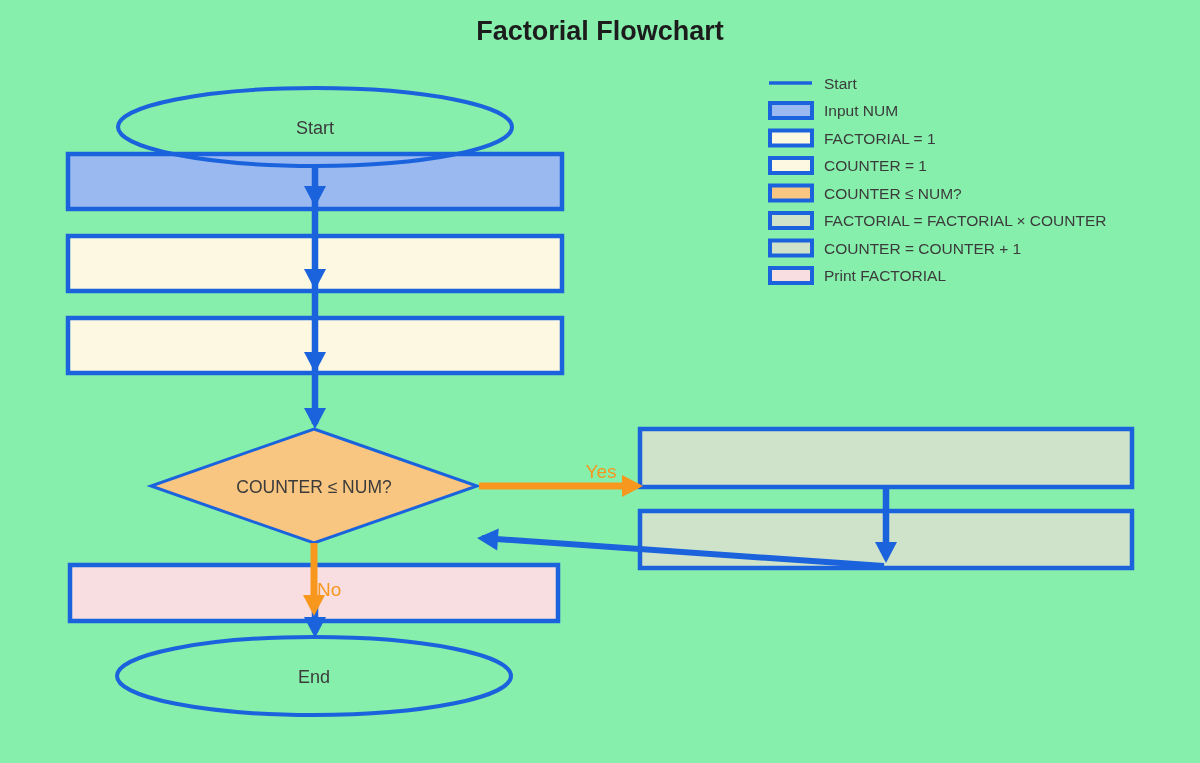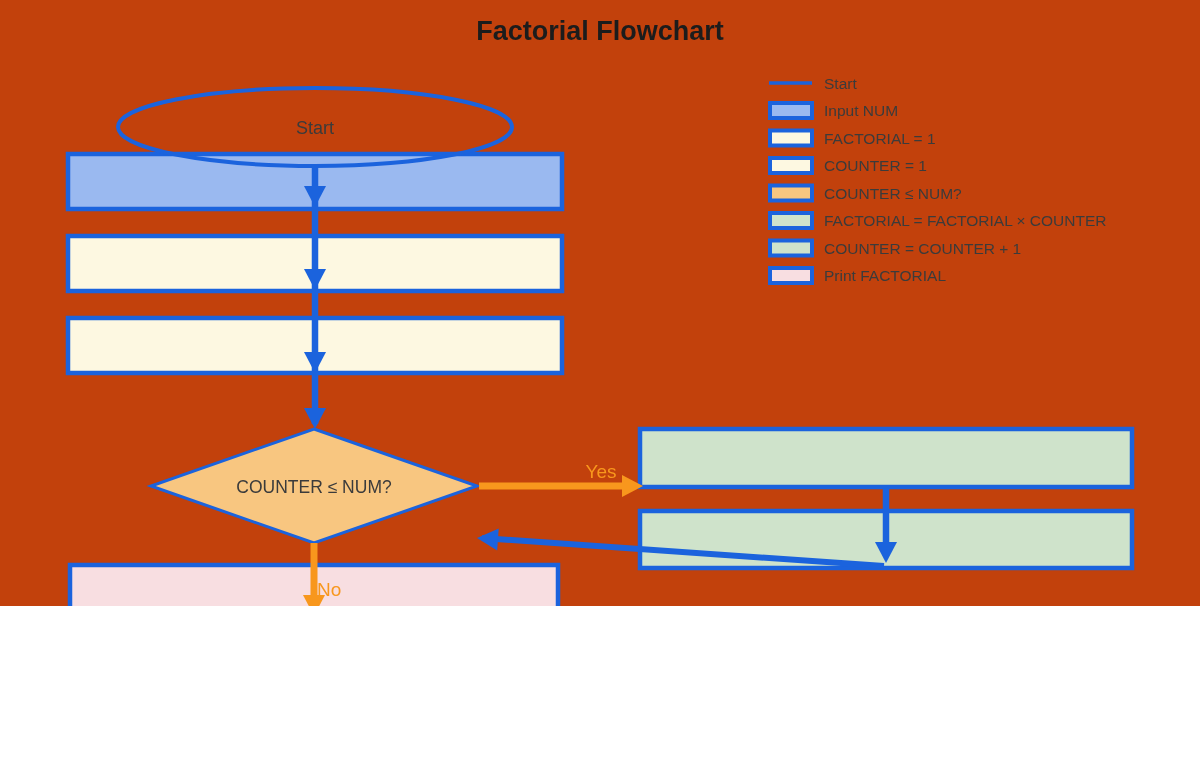--- a/index.html
+++ b/index.html
@@ -1,16 +1,16 @@
 <!DOCTYPE html>
 <html><head>
 <meta charset="utf-8">
 <style>
   html,body { margin:0; padding:0; background:#ffffff; }
-  .canvas { position:relative; width:1200px; height:606px; background:#c2410c; overflow:hidden;
+  .canvas { position:relative; width:1200px; height:763px; background:#86efac; overflow:hidden;
             font-family:"Liberation Sans", sans-serif; }
   svg text { font-family:"Liberation Sans", sans-serif; fill:#3b3b3b; }
   .title-text { font-size:27px; font-weight:bold; fill:#1c1c1c; text-anchor:middle; }
   .node-label { font-size:18px; text-anchor:middle; }
   .diamond-label { font-size:17.5px; text-anchor:middle; }
   .edge-label { font-size:19px; fill:#f8971d; }
   .legend-label { font-size:15.5px; }
   .node-rect { stroke:#1b63dd; stroke-width:4.5; }
   .node-ellipse { fill:none; stroke:#1b63dd; stroke-width:4; }
   .node-diamond { stroke:#1b63dd; stroke-width:3; }

